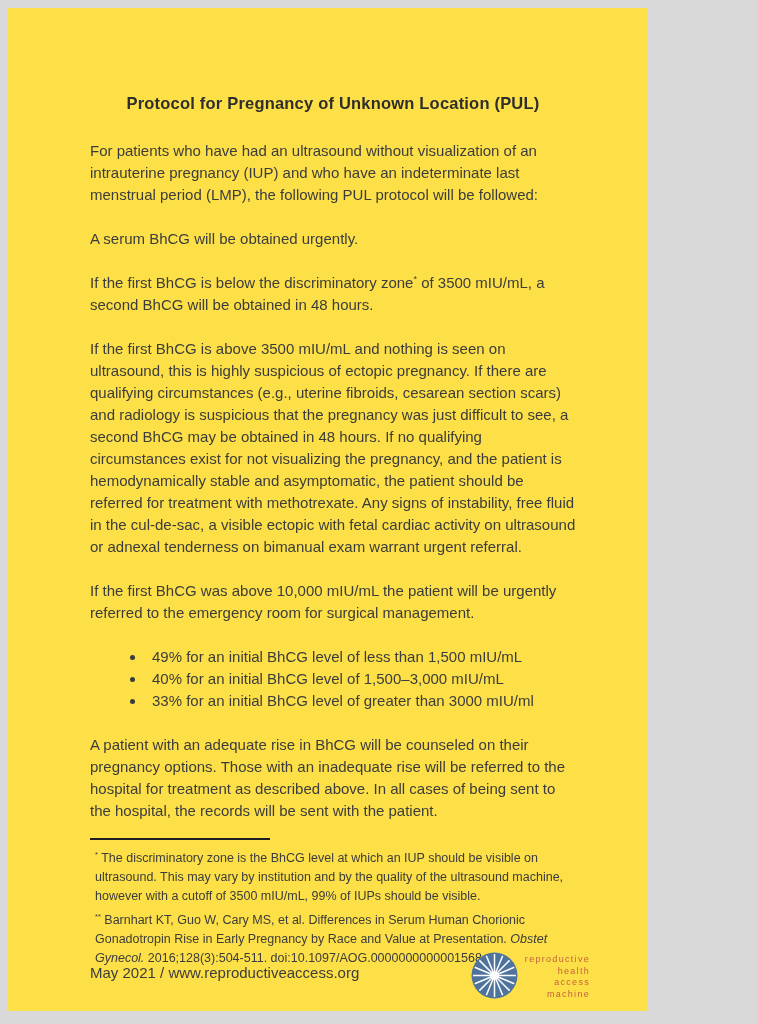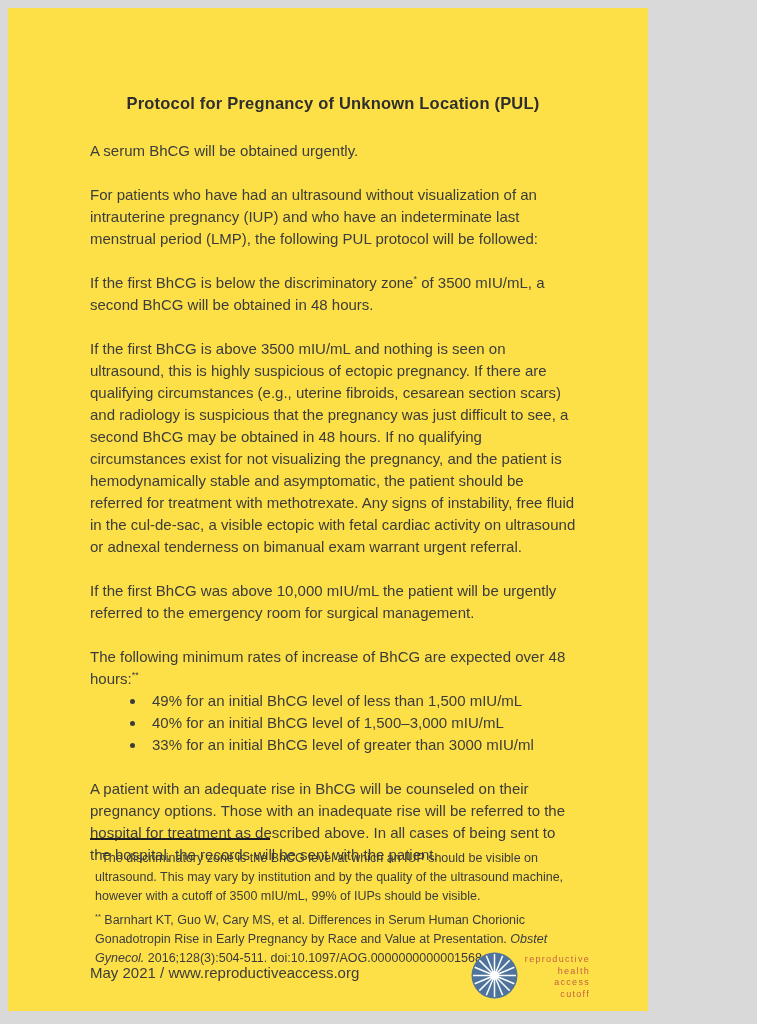--- a/index.html
+++ b/index.html
@@ -105,42 +105,39 @@
 </style>
 </head>
 <body>
 
 <div class="page">
   <div class="content">
 
     <h1 class="doc-title">Protocol for Pregnancy of Unknown Location (PUL)</h1>
 
     <p>
-      <span>A serum BhCG will be obtained urgently.</span>
+      <span>For patients who have had an ultrasound without visualization of an intrauterine pregnancy (IUP) and who have an indeterminate last menstrual period (LMP), the following PUL protocol will be followed:</span>
     </p>
 
     <p>
-      <span>For patients who have had an ultrasound without visualization of an intrauterine pregnancy (IUP) and who have an indeterminate last menstrual period (LMP), the following PUL protocol will be followed:</span>
+      <span>A serum BhCG will be obtained urgently.</span>
     </p>
 
     <p>
       <span>If the first BhCG is below the discriminatory zone</span><sup class="fn-marker">*</sup><span> of 3500 mIU/mL, a second BhCG will be obtained in 48 hours.</span>
     </p>
 
     <p>
       <span>If the first BhCG is above 3500 mIU/mL and nothing is seen on ultrasound, this is highly suspicious of ectopic pregnancy. If there are qualifying circumstances (e.g., uterine fibroids, cesarean section scars) and radiology is suspicious that the pregnancy was just difficult to see, a second BhCG may be obtained in 48 hours. If no qualifying circumstances exist for not visualizing the pregnancy, and the patient is hemodynamically stable and asymptomatic, the patient should be referred for treatment with methotrexate. Any signs of instability, free fluid in the cul-de-sac, a visible ectopic with fetal cardiac activity on ultrasound or adnexal tenderness on bimanual exam warrant urgent referral.</span>
     </p>
 
     <p>
       <span>If the first BhCG was above 10,000 mIU/mL the patient will be urgently referred to the emergency room for surgical management.</span>
     </p>
 
-    <p style="margin-bottom:0;">
-      <span>The following minimum rates of increase of BhCG are expected over 48 hours:</span><sup class="fn-marker">**</sup>
-    </p>
 
     <ul class="rates-list">
       <li>49% for an initial BhCG level of less than 1,500 mIU/mL</li>
       <li>40% for an initial BhCG level of 1,500–3,000 mIU/mL</li>
       <li>33% for an initial BhCG level of greater than 3000 mIU/ml</li>
     </ul>
 
     <p class="counseling">
       <span>A patient with an adequate rise in BhCG will be counseled on their pregnancy options. Those with an inadequate rise will be referred to the hospital for treatment as described above. In all cases of being sent to the hospital, the records will be sent with the patient.</span>
     </p>
@@ -179,17 +176,17 @@
           <line x1="23" y1="23" x2="31" y2="3.6"></line>
           <line x1="23" y1="23" x2="37.8" y2="8.2"></line>
           <line x1="23" y1="23" x2="42.4" y2="15"></line>
         </g>
         <circle class="logo-center" cx="23" cy="23" r="4.2"></circle>
       </svg>
       <div class="logo-text">
         <div>reproductive</div>
         <div>health</div>
         <div>access</div>
-        <div>cutoff</div>
+        <div>machine</div>
       </div>
     </div>
   </div>
 </div>
 
 </body></html>

